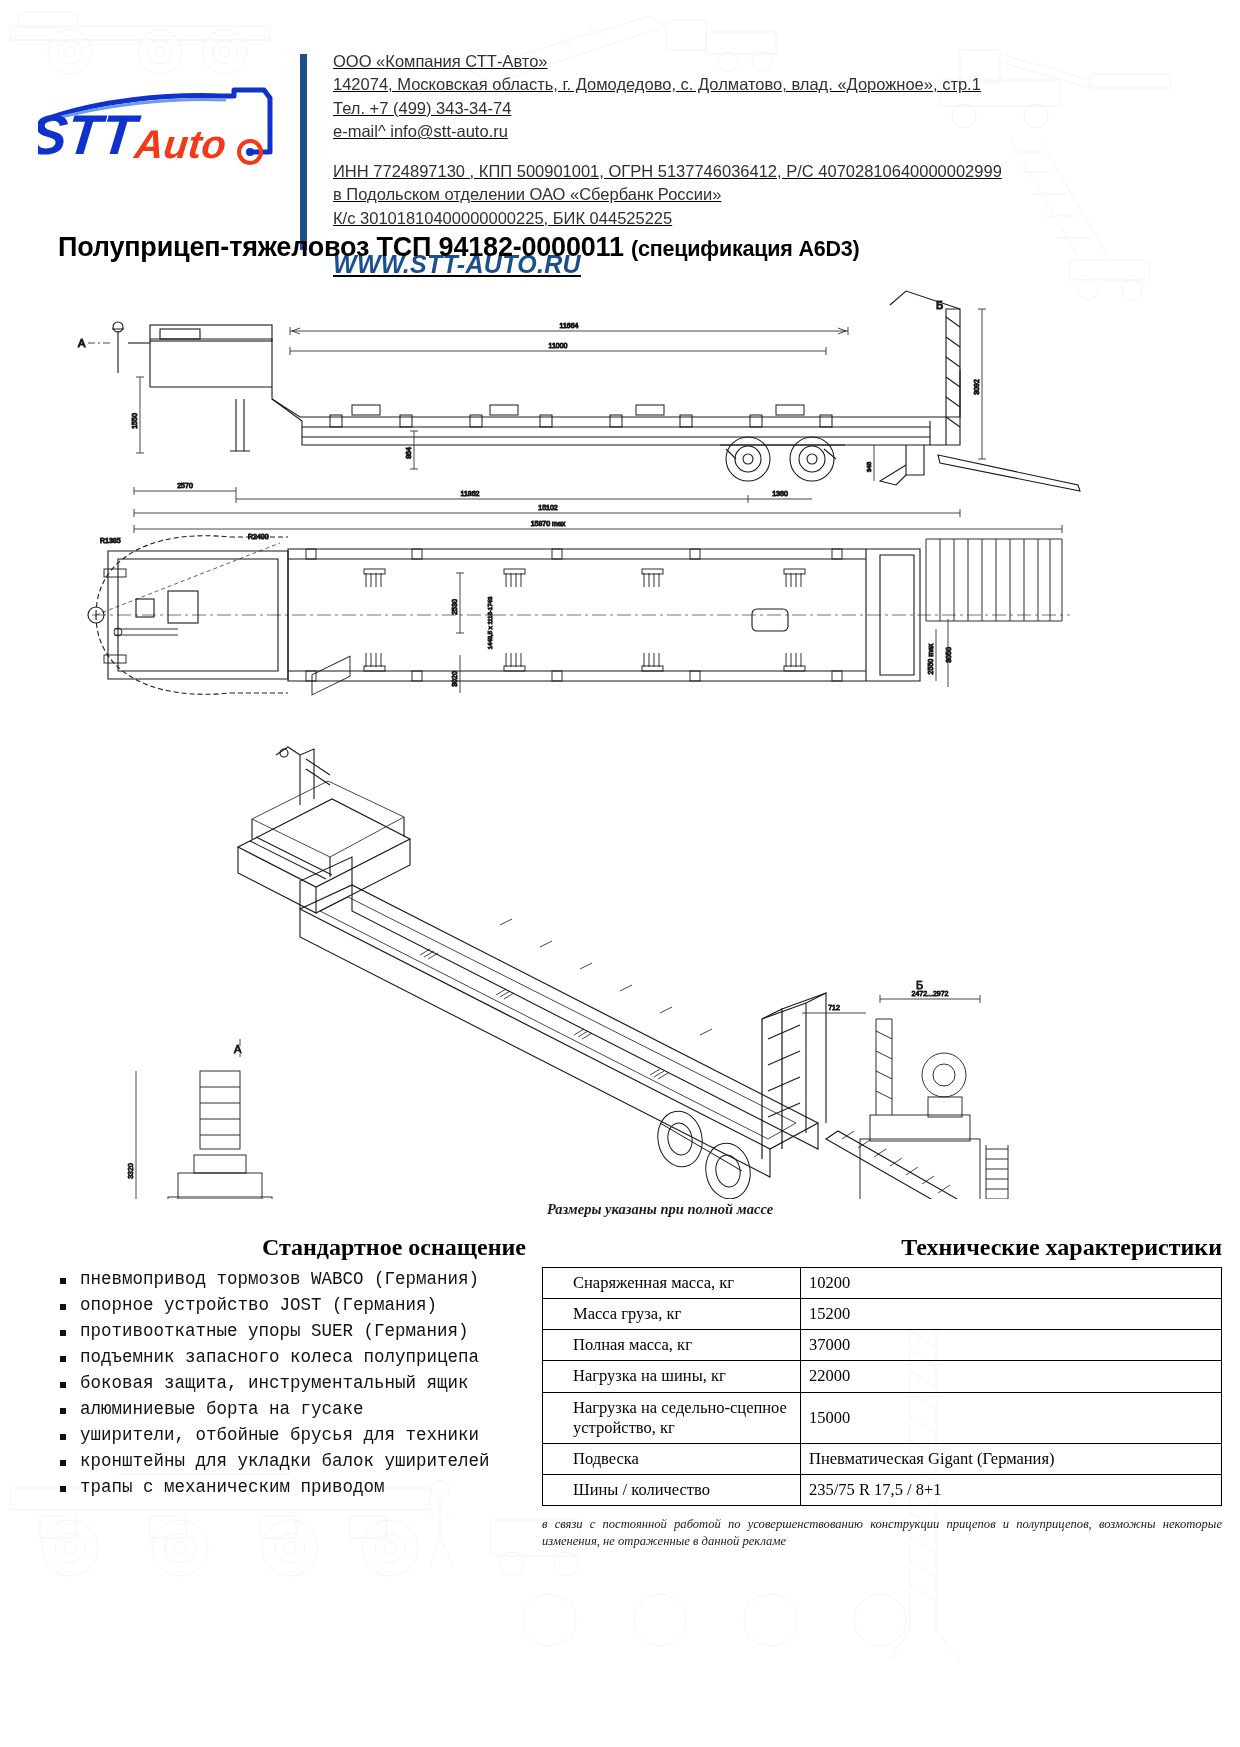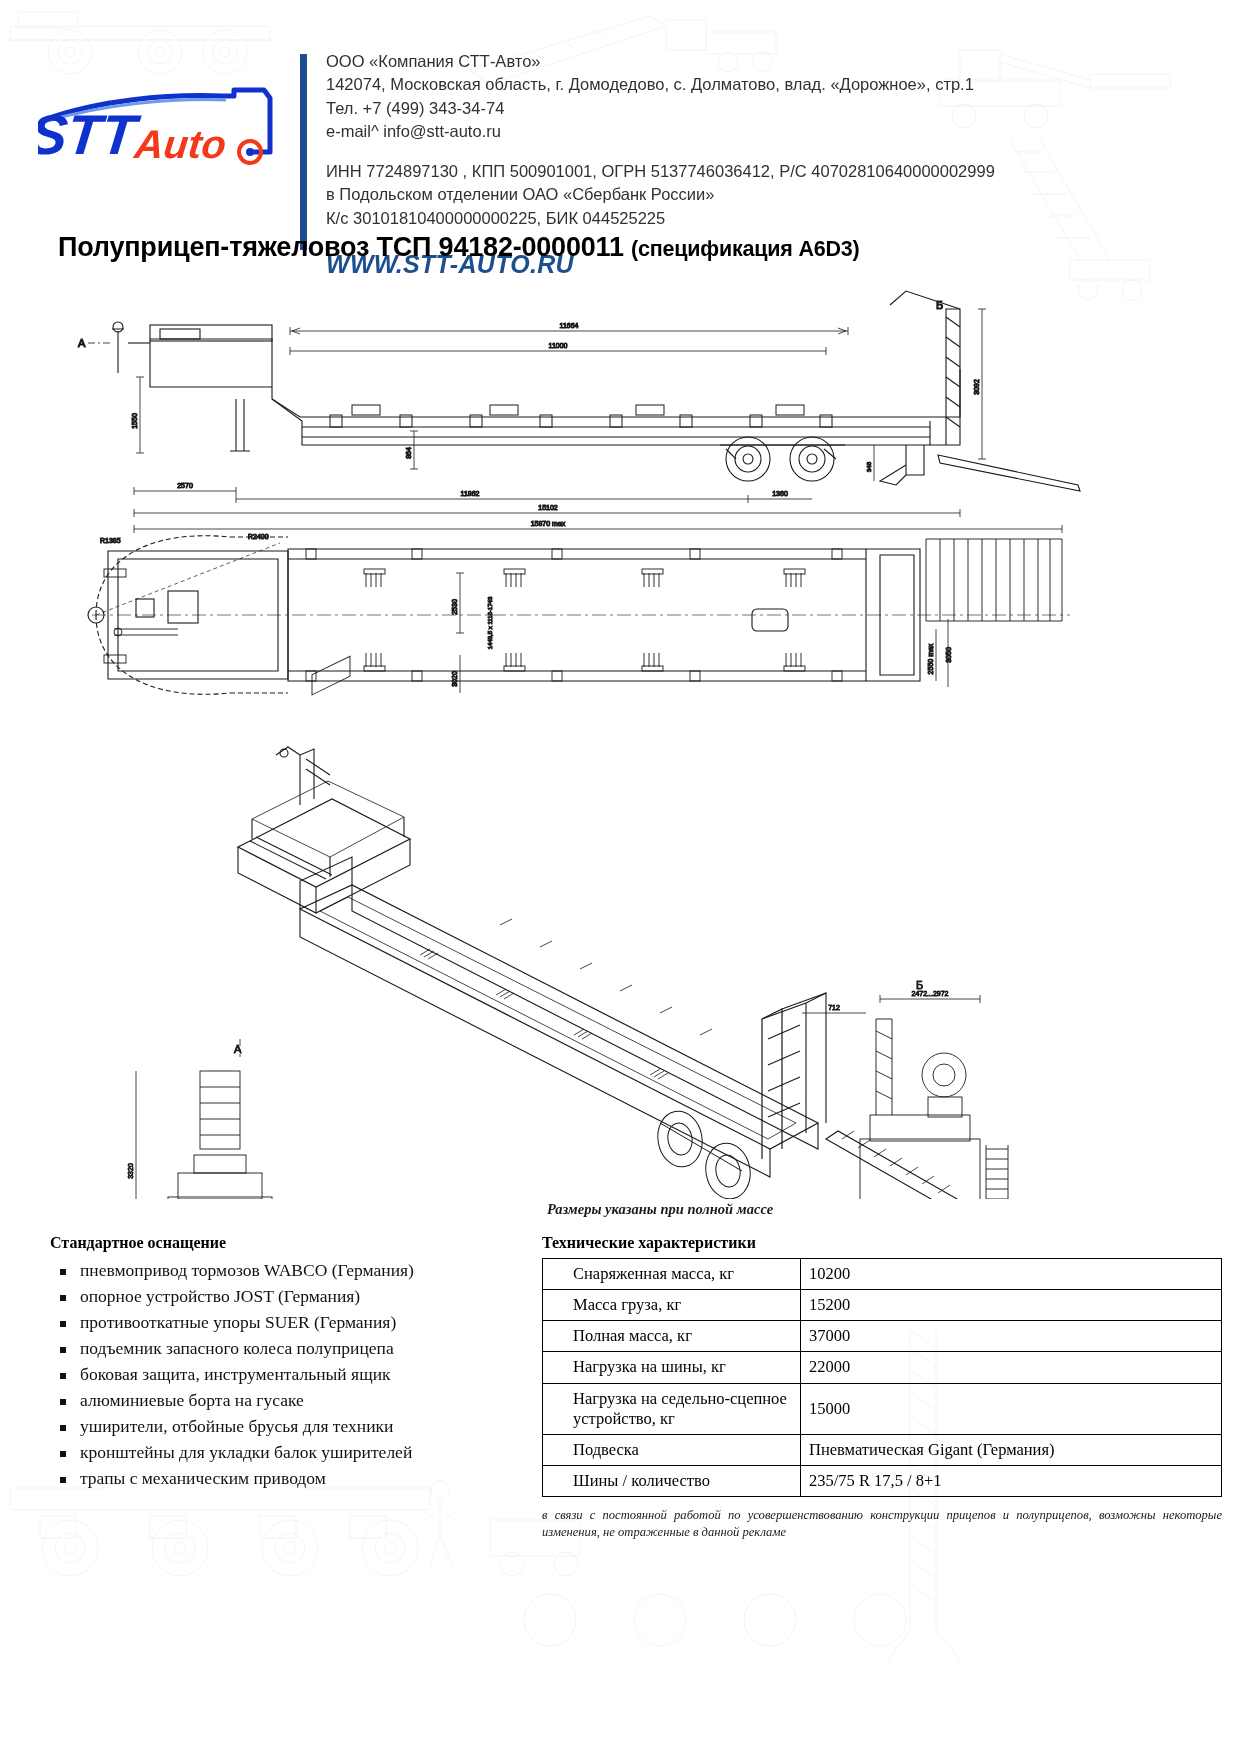--- a/index.html
+++ b/index.html
@@ -41,23 +41,24 @@
 
   .header-rule {
     width: 7px;
     background: #1b4f8f;
     align-self: stretch;
     margin: 8px 0 0 0;
     height: 196px;
     flex: 0 0 7px;
   }
   .header-text {
-    padding-left: 19px;
+    padding-left: 26px;
     padding-top: 4px;
     flex: 1;
+    text-decoration: underline;
   }
   .hdr-line {
     font-size: 16.5px;
     color: #313131;
     line-height: 1.42;
     white-space: nowrap;
   }
   .hdr-gap { height: 16px; }
   .hdr-url {
     margin-top: 20px;
@@ -109,34 +110,34 @@
     z-index: 2;
     display: flex;
     margin-top: 16px;
     padding: 0 18px 0 26px;
     gap: 16px;
   }
   .col-left { width: 500px; flex: 0 0 500px; }
   .col-right { flex: 1; }
 
   .sec-head {
-    text-align: left;
+    text-align: right;
     font-family: "Liberation Serif", serif;
     font-weight: bold;
-    font-size: 16px;
+    font-size: 24px;
     color: #000;
     margin-bottom: 6px;
   }
   .col-left .sec-head { padding-left: 24px; }
 
   ul.equip {
     list-style: none;
     margin: 0;
     padding: 0 0 0 32px;
-    font-family: Liberation Serif, serif;
+    font-family: Liberation Mono, monospace;
     font-size: 17.5px;
     color: #111;
   }
   ul.equip li {
     position: relative;
     padding-left: 22px;
     line-height: 1.485;
     white-space: nowrap;
   }
   ul.equip li::before {

